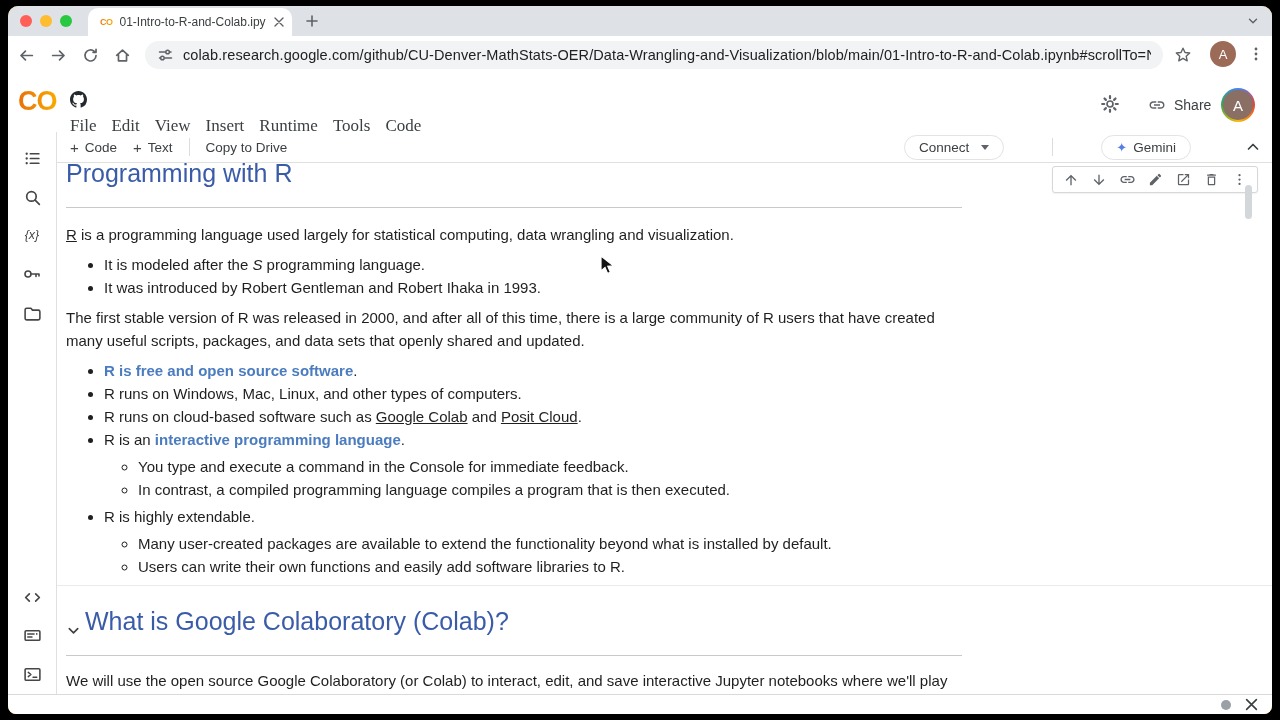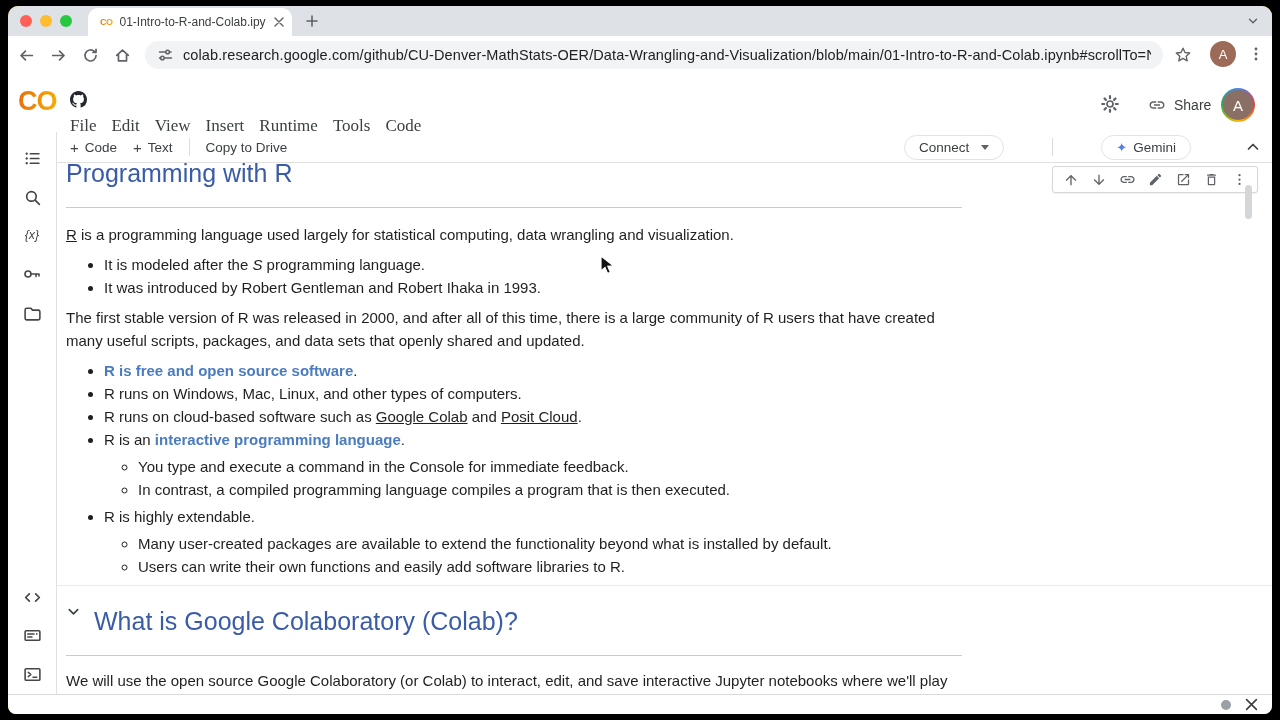--- a/index.html
+++ b/index.html
@@ -66,21 +66,21 @@
   .content { position:absolute; left:49px; top:157px; right:0; height:531px; overflow:hidden; background:#fff; }
   .doc { padding:0 0 0 9px; width:905px; color:#1f1f1f; font-size:15px; line-height:23px; }
   .doc h1 { font-size:25px; line-height:34px; font-weight:500; color:#3a5ca8; margin:-7px 0 0 0; }
   .doc hr { border:none; height:1px; background:#c9c9c9; margin:17px 0 15px 0; width:896px; }
   .doc p { margin:0; width:896px; }
   .doc ul { margin:7px 0; padding-left:38px; list-style-type:disc; }
   .doc ul ul { margin:4px 0; padding-left:34px; list-style-type:circle; }
   .doc a { color:#1f1f1f; text-decoration:underline; }
   .bstrong { color:#4a7cbf; font-weight:700; }
   .cell-divider { height:1px; background:#e8eaed; margin:2px 0 0 -9px; width:1215px; }
-  .h2row { display:flex; align-items:flex-start; gap:13px; margin-top:18px; }
+  .h2row { display:flex; align-items:flex-end; gap:4px; margin-top:18px; }
   .h2row h1 { margin:0; }
   .p-tight { margin-top:-2px !important; }
 
   
   .celltools { position:absolute; left:995px; top:3px; height:27px; background:#fff;
     border:1px solid #d7d7d7; border-radius:3px; display:flex; align-items:center; padding:0 6px;
     box-shadow:0 1px 2px rgba(0,0,0,.06); gap:4px; }
   .ct { width:24px; height:24px; display:flex; align-items:center; justify-content:center; }
 
   .scrollthumb { position:absolute; left:1188px; top:22px; width:7px; height:34px;

